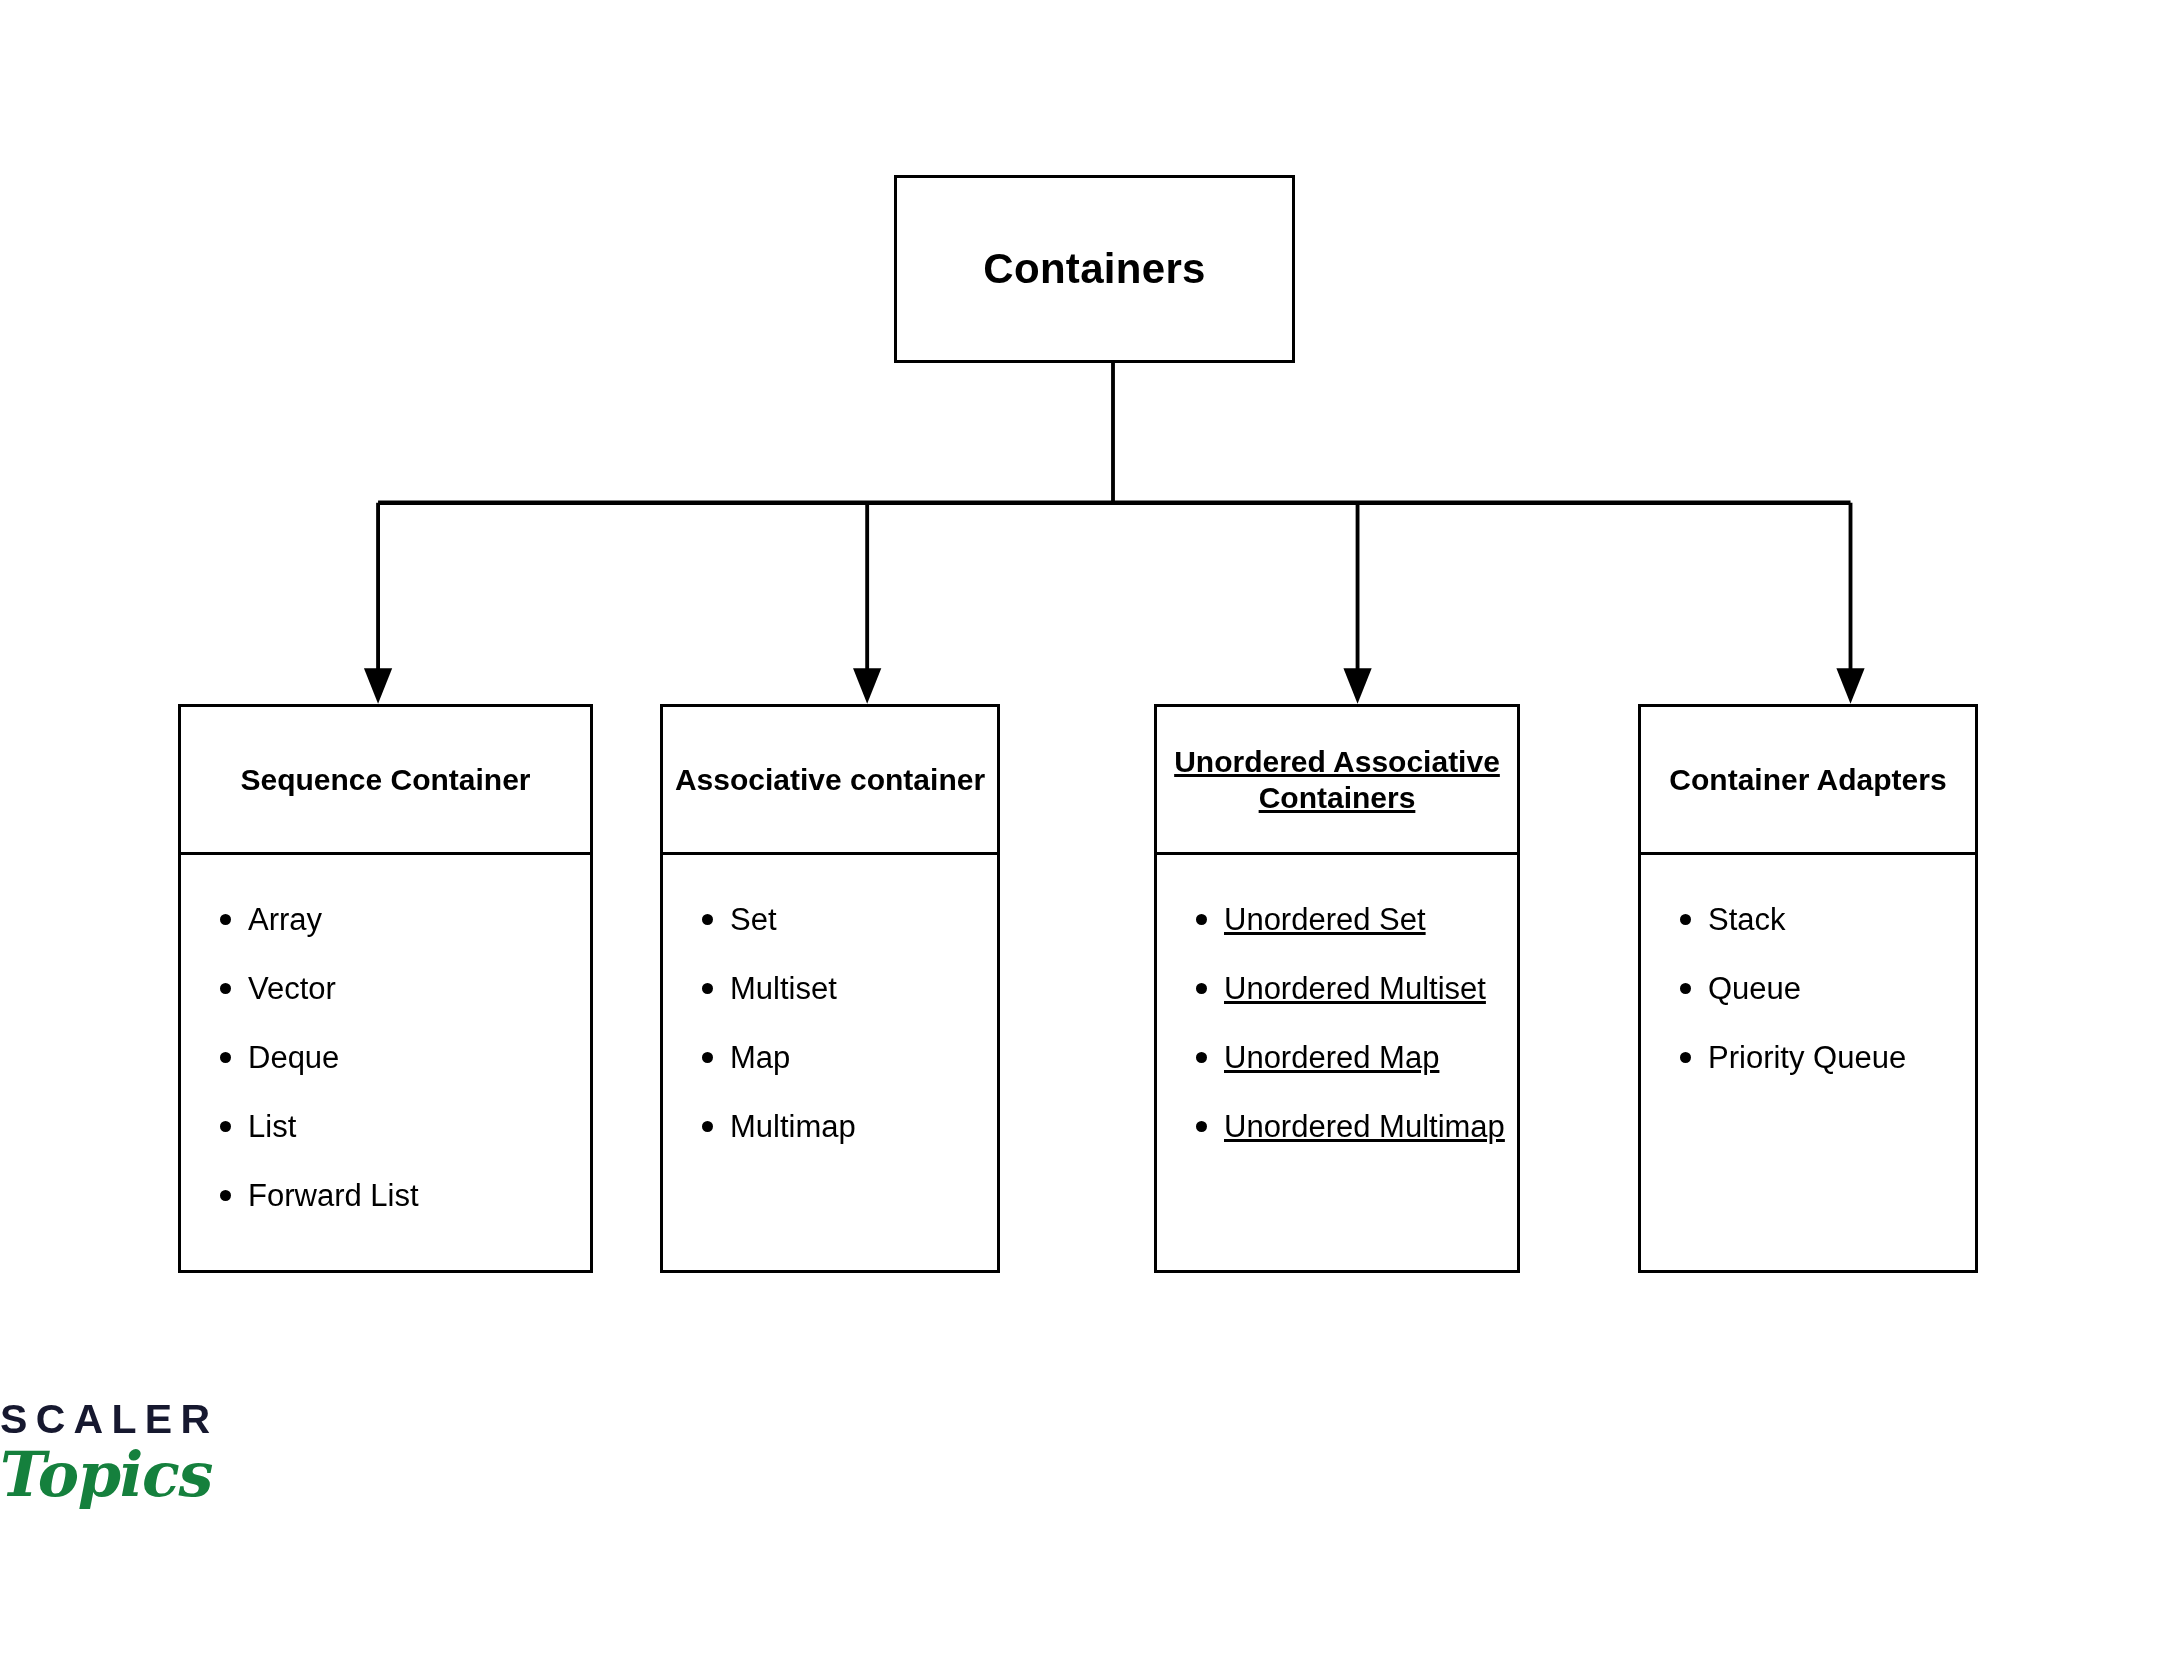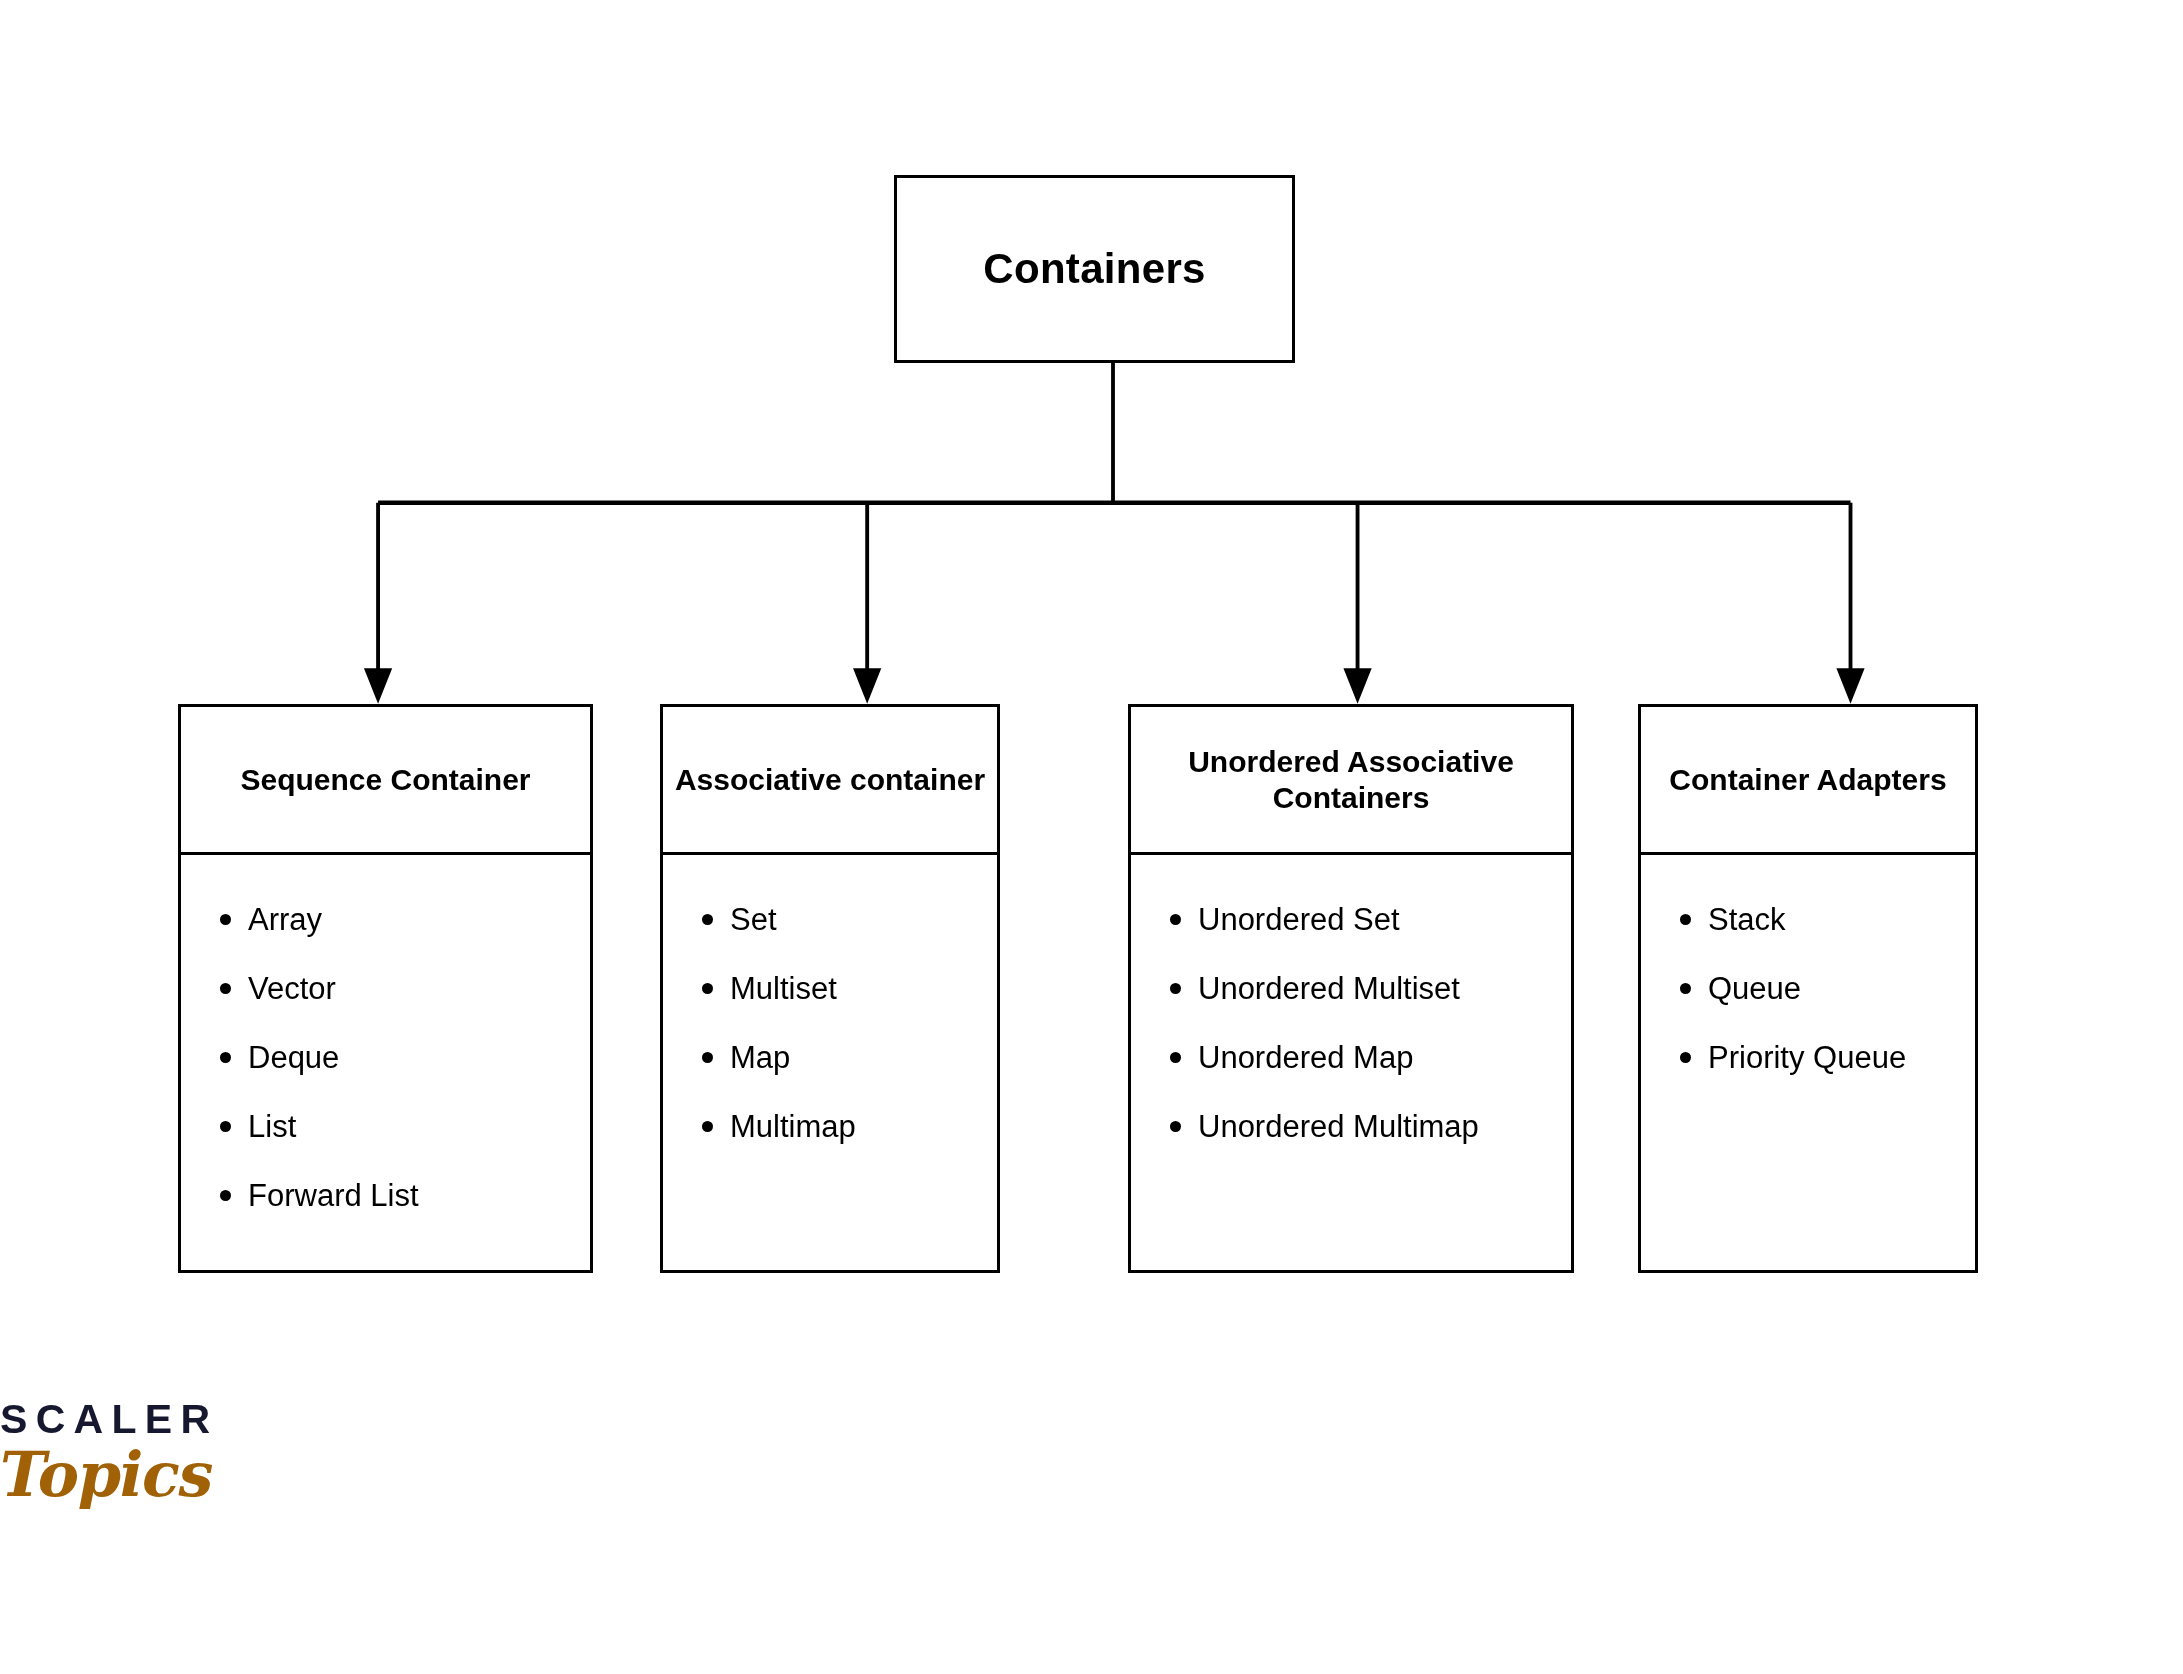--- a/index.html
+++ b/index.html
@@ -104,21 +104,21 @@
     width: 11px;
     height: 11px;
     margin-top: -5.1px;
     border-radius: 50%;
     background: #000000;
   }
 
   
   #box-0 { left: 178px;  width: 415px; }
   #box-1 { left: 660px; width: 340px; }
-  #box-2 { left: 1128px; width: 446px; }
+  #box-2 { left: 1154px; width: 366px; text-decoration: underline; }
   #box-3 { left: 1638px; width: 340px; }
 
   
   .logo {
     position: absolute;
     left: 0;
     top: 1399px;
     width: 2183px;
     text-align: left;
   }
@@ -128,21 +128,21 @@
     letter-spacing: 8.3px;
     color: #16182f;
     line-height: 1;
     display: block;
   }
   .logo-topics {
     font-family: "DejaVu Serif", serif;
     font-size: 62px;
     font-style: italic;
     font-weight: 700;
-    color: #a16207;
+    color: #15803d;
     line-height: 1;
     display: block;
     margin-top: 3.9px;
     letter-spacing: -1.3px;
   }
 </style>
 </head>
 <body>
 
 <div id="canvas">

